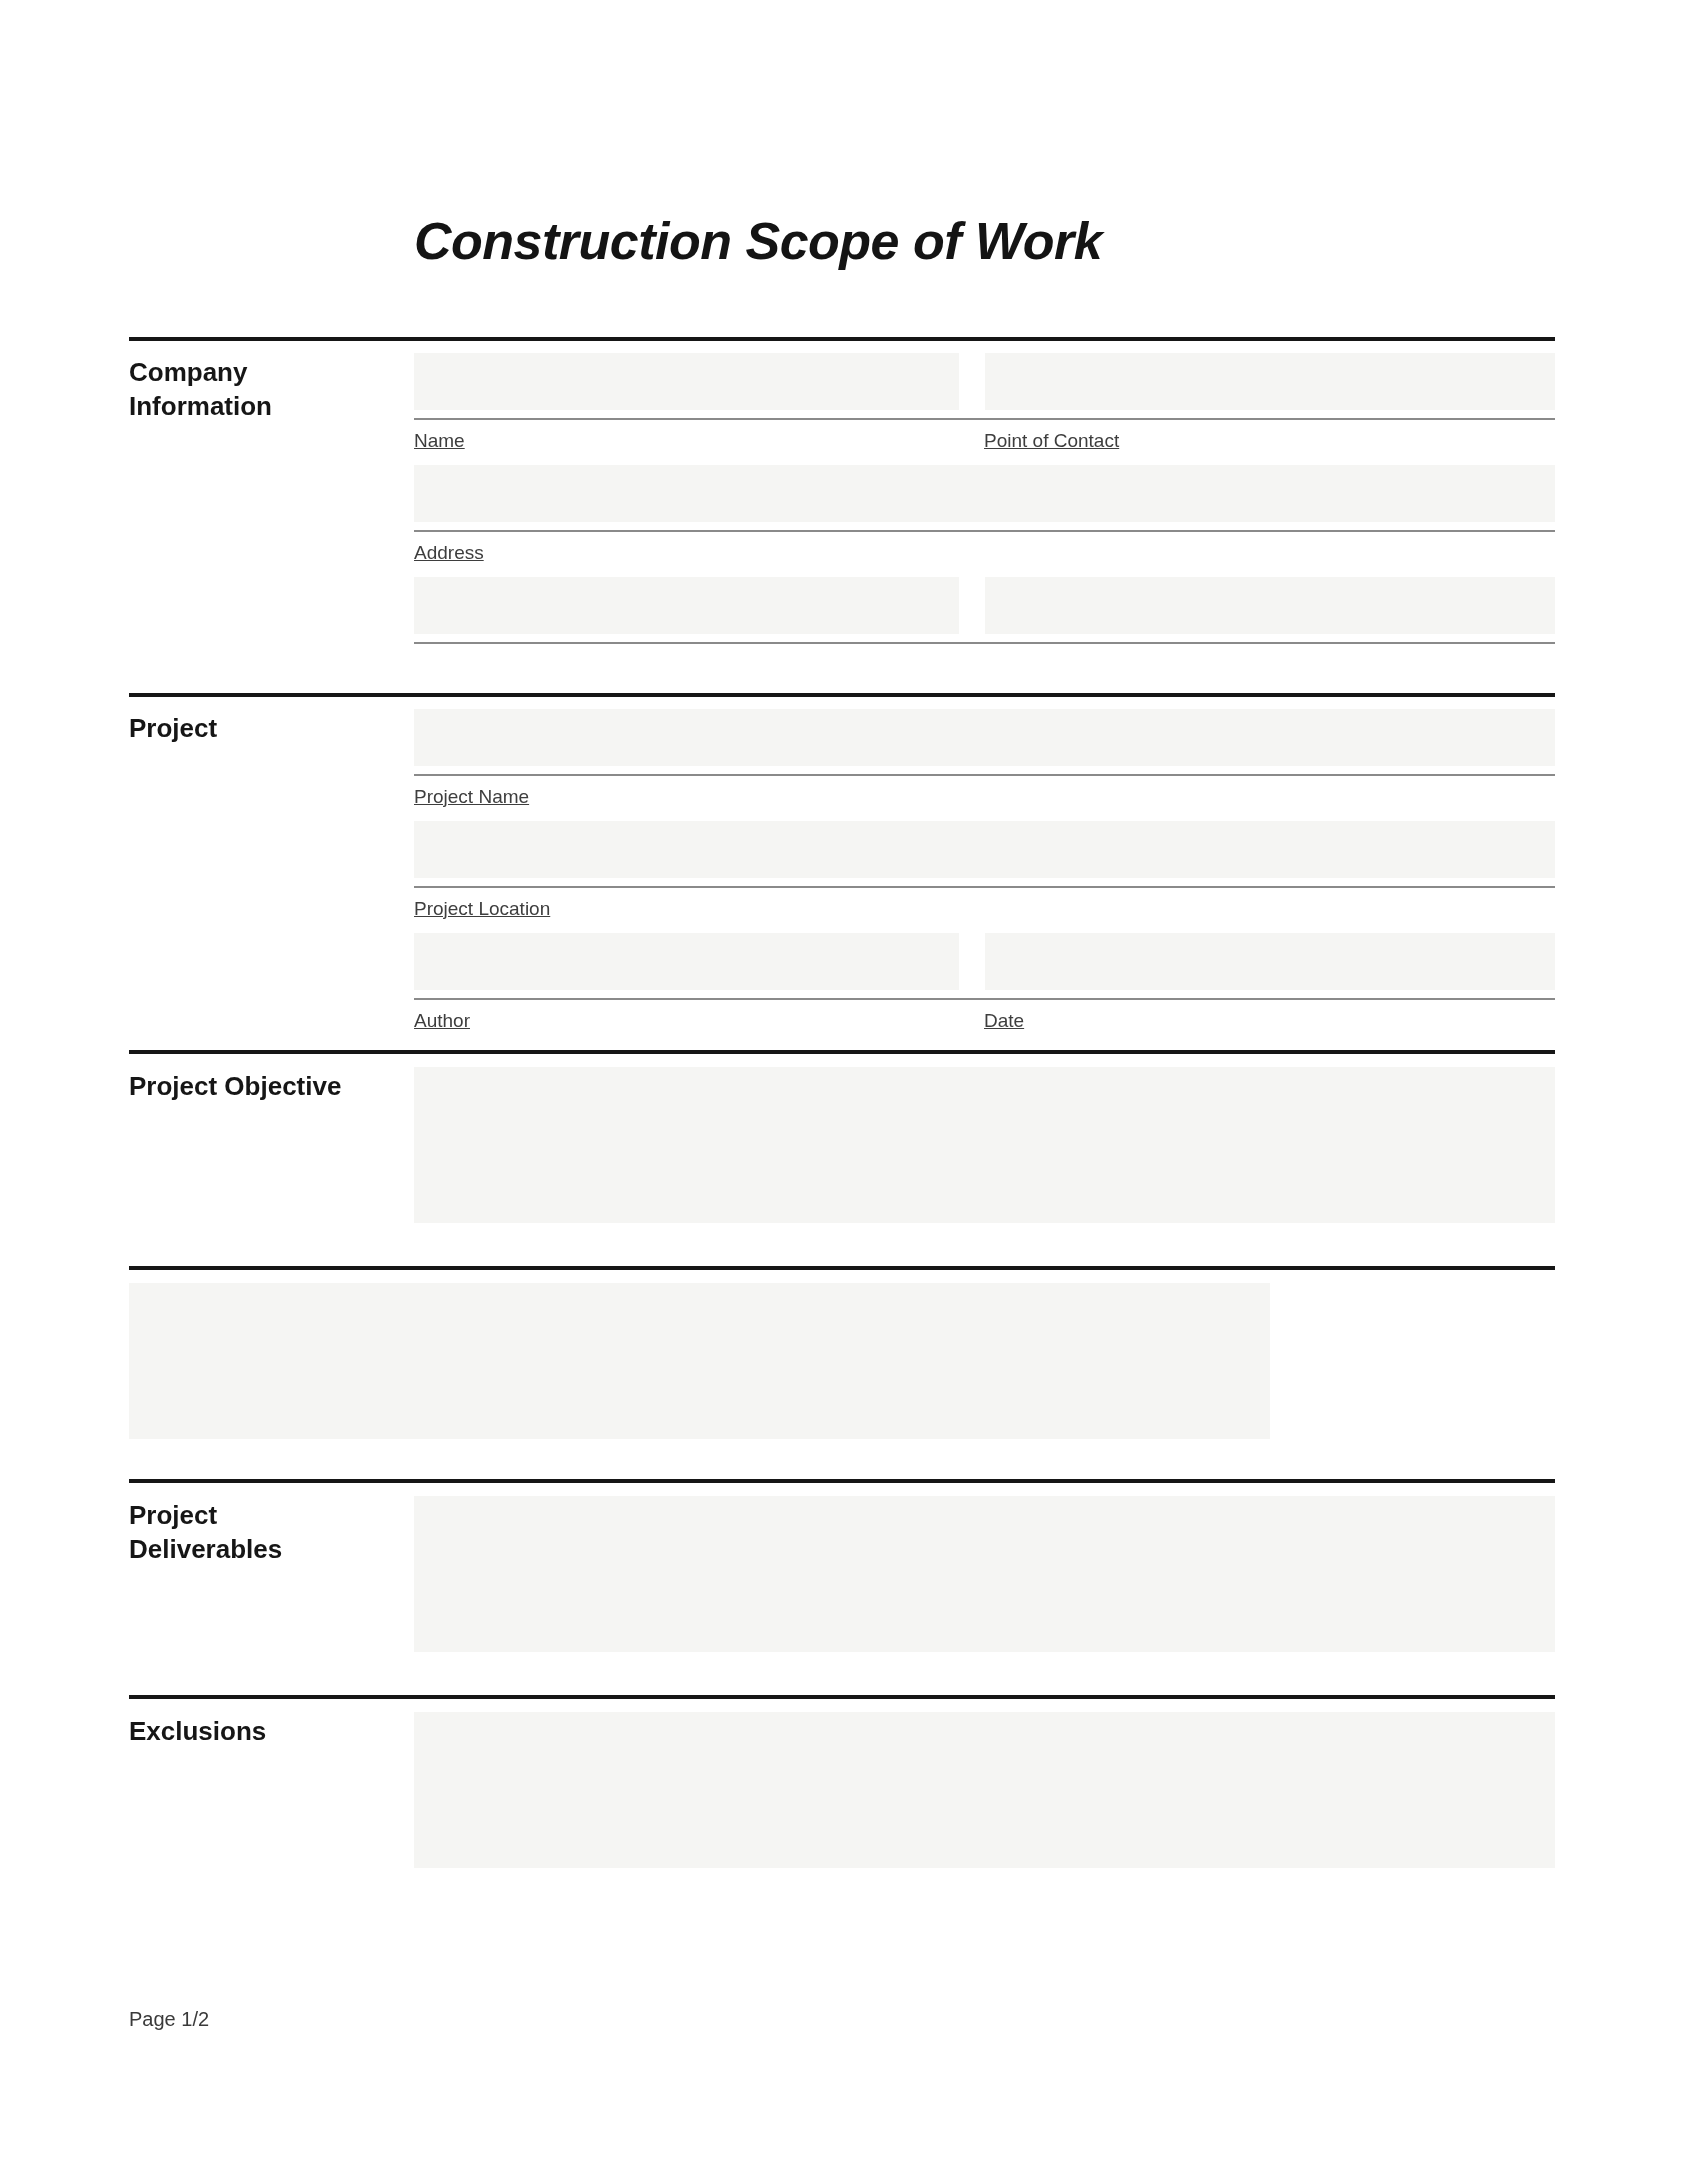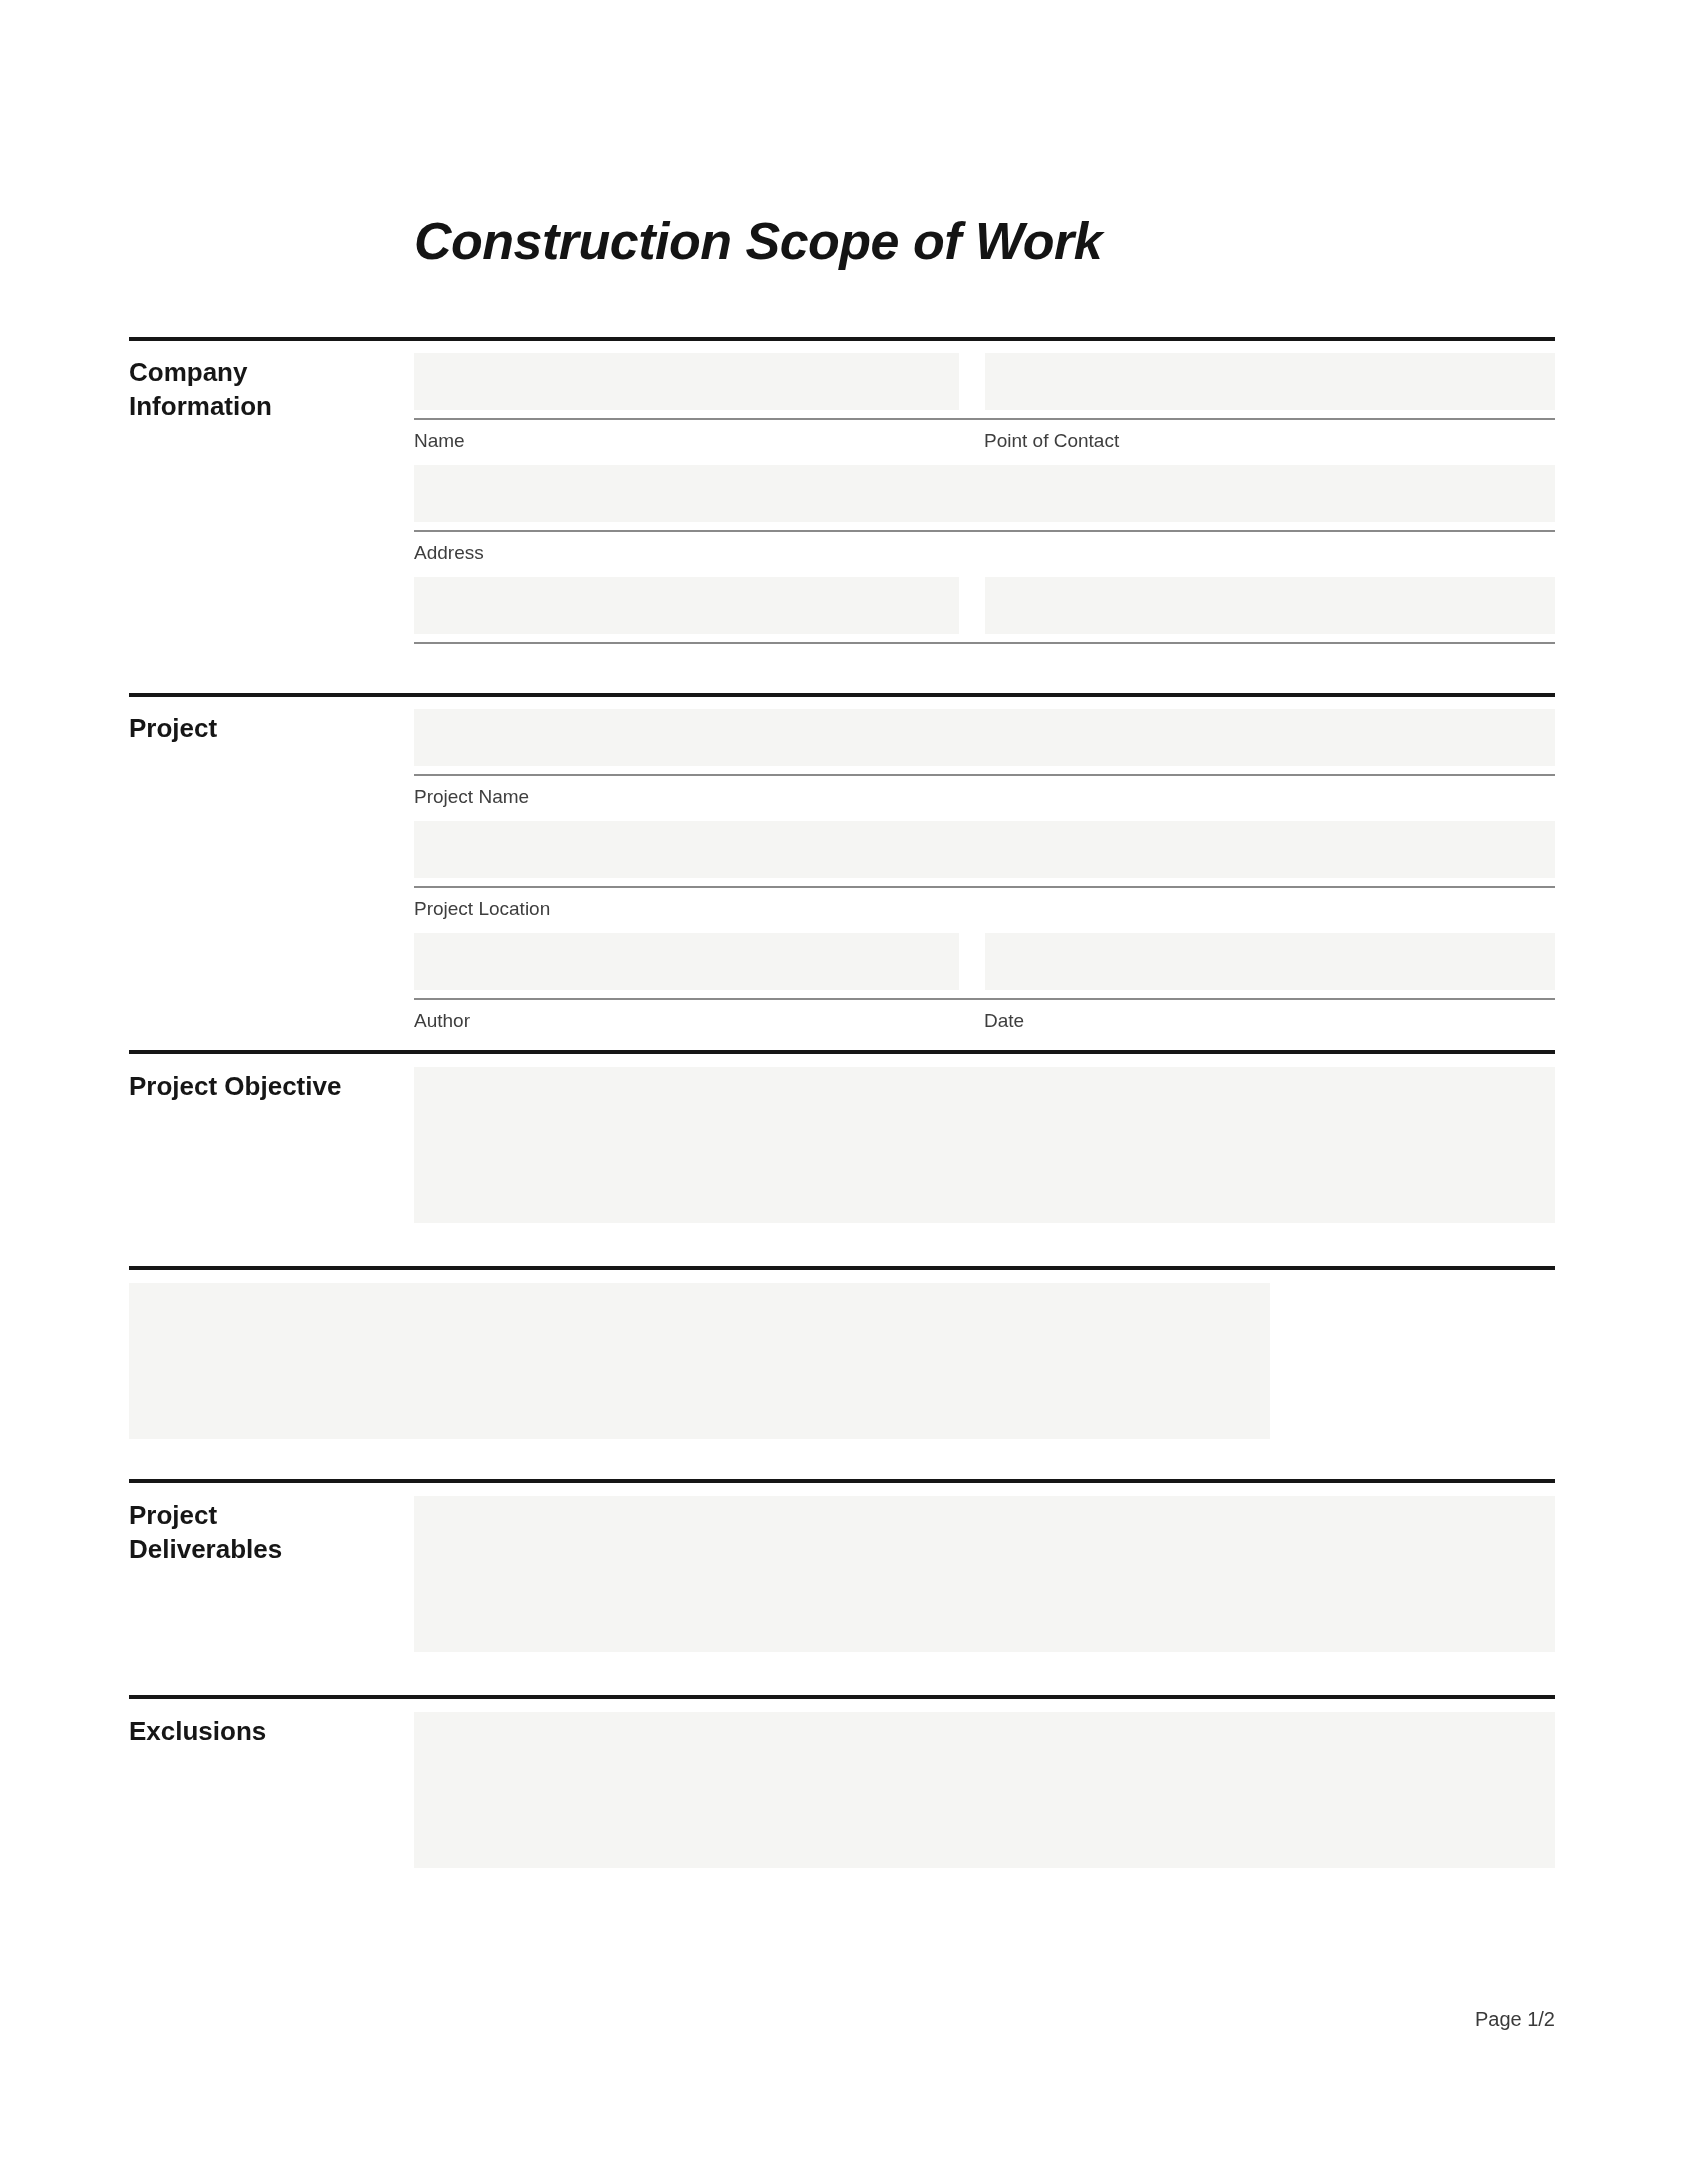--- a/index.html
+++ b/index.html
@@ -59,32 +59,32 @@
     height: 2px;
     background: #8a8a8a;
     margin-top: 8px;
   }
   .labels-row { display: flex; margin-top: 9px; }
   .field-label {
     font-size: 19px;
     line-height: 24px;
     color: #3e3e3e;
     font-weight: 400;
+    text-decoration: underline;
   }
   .label-slot-left { width: 570px; flex: 0 0 570px; }
   .textarea-box {
     width: 1141px;
     height: 156px;
     background: #f5f5f3;
   }
   .page-footer {
     position: absolute;
     left: 129px; top: 2008px;
     width: 1426px;
-    text-align: right;
     font-size: 20px;
     color: #3a3a3a;
   }
 </style>
 </head>
 <body>
 
 <h1 class="page-title">Construction Scope of Work</h1>
 
 <section class="section" style="top:337px">

